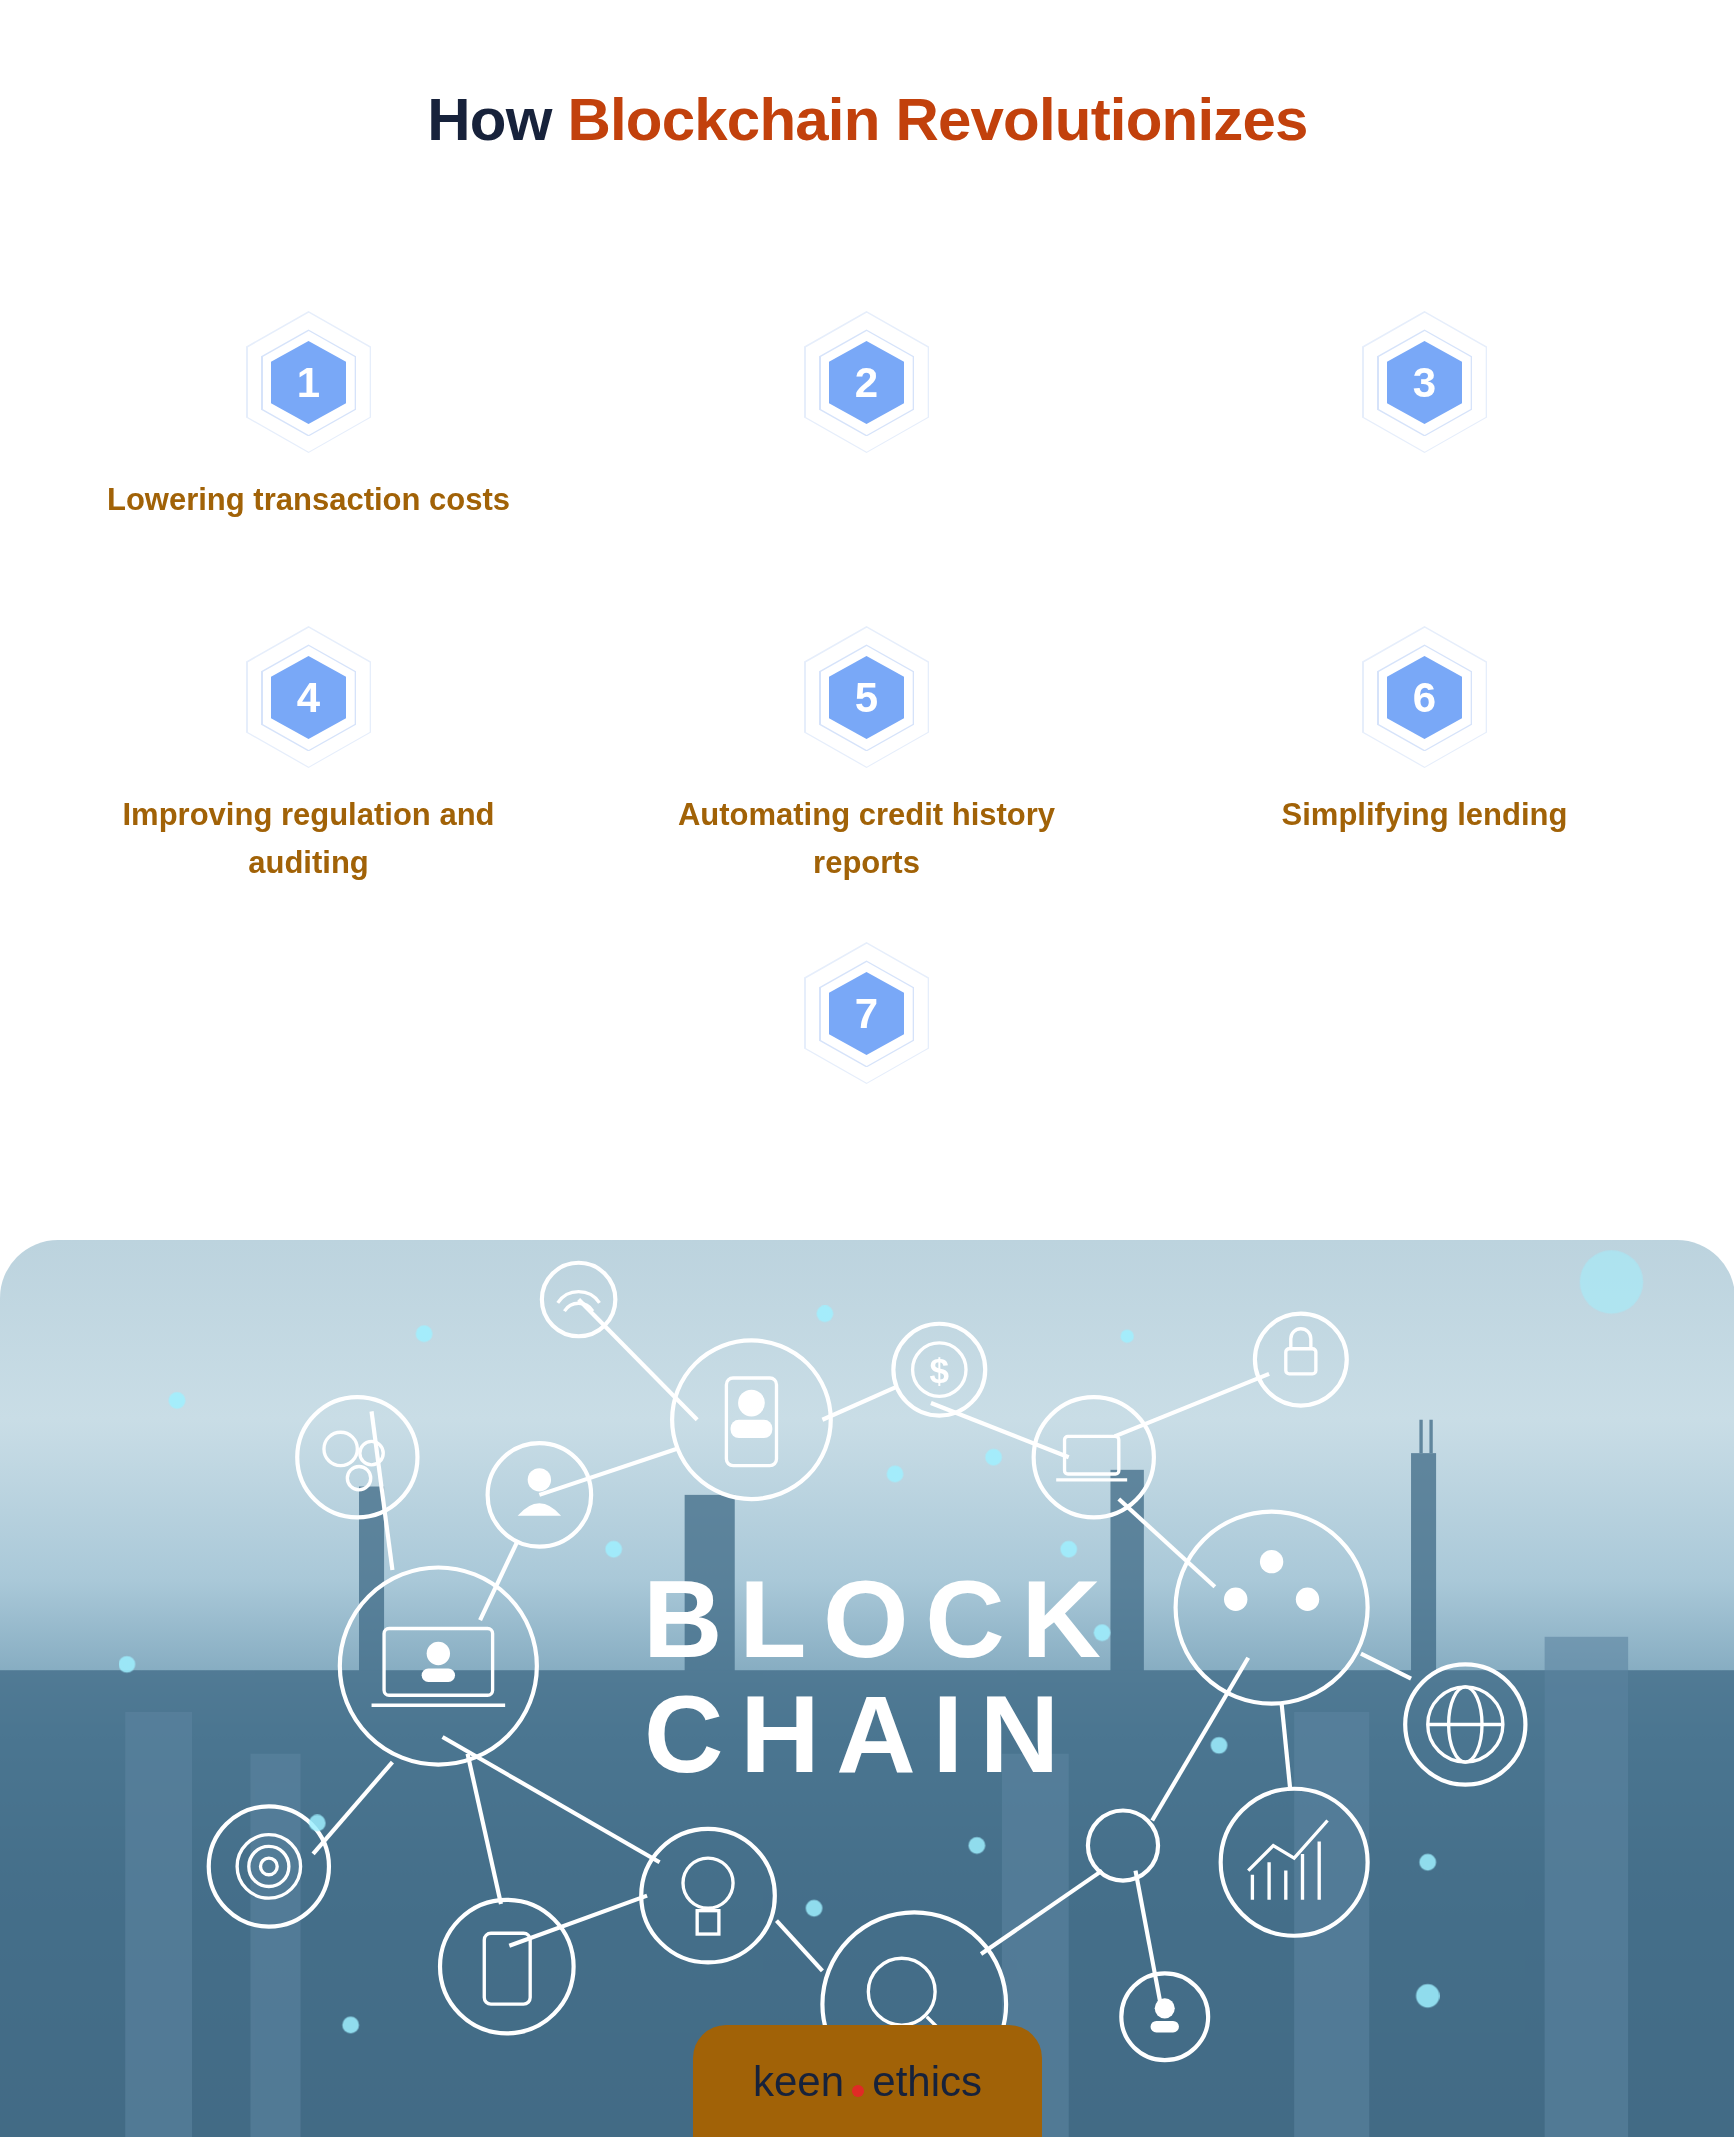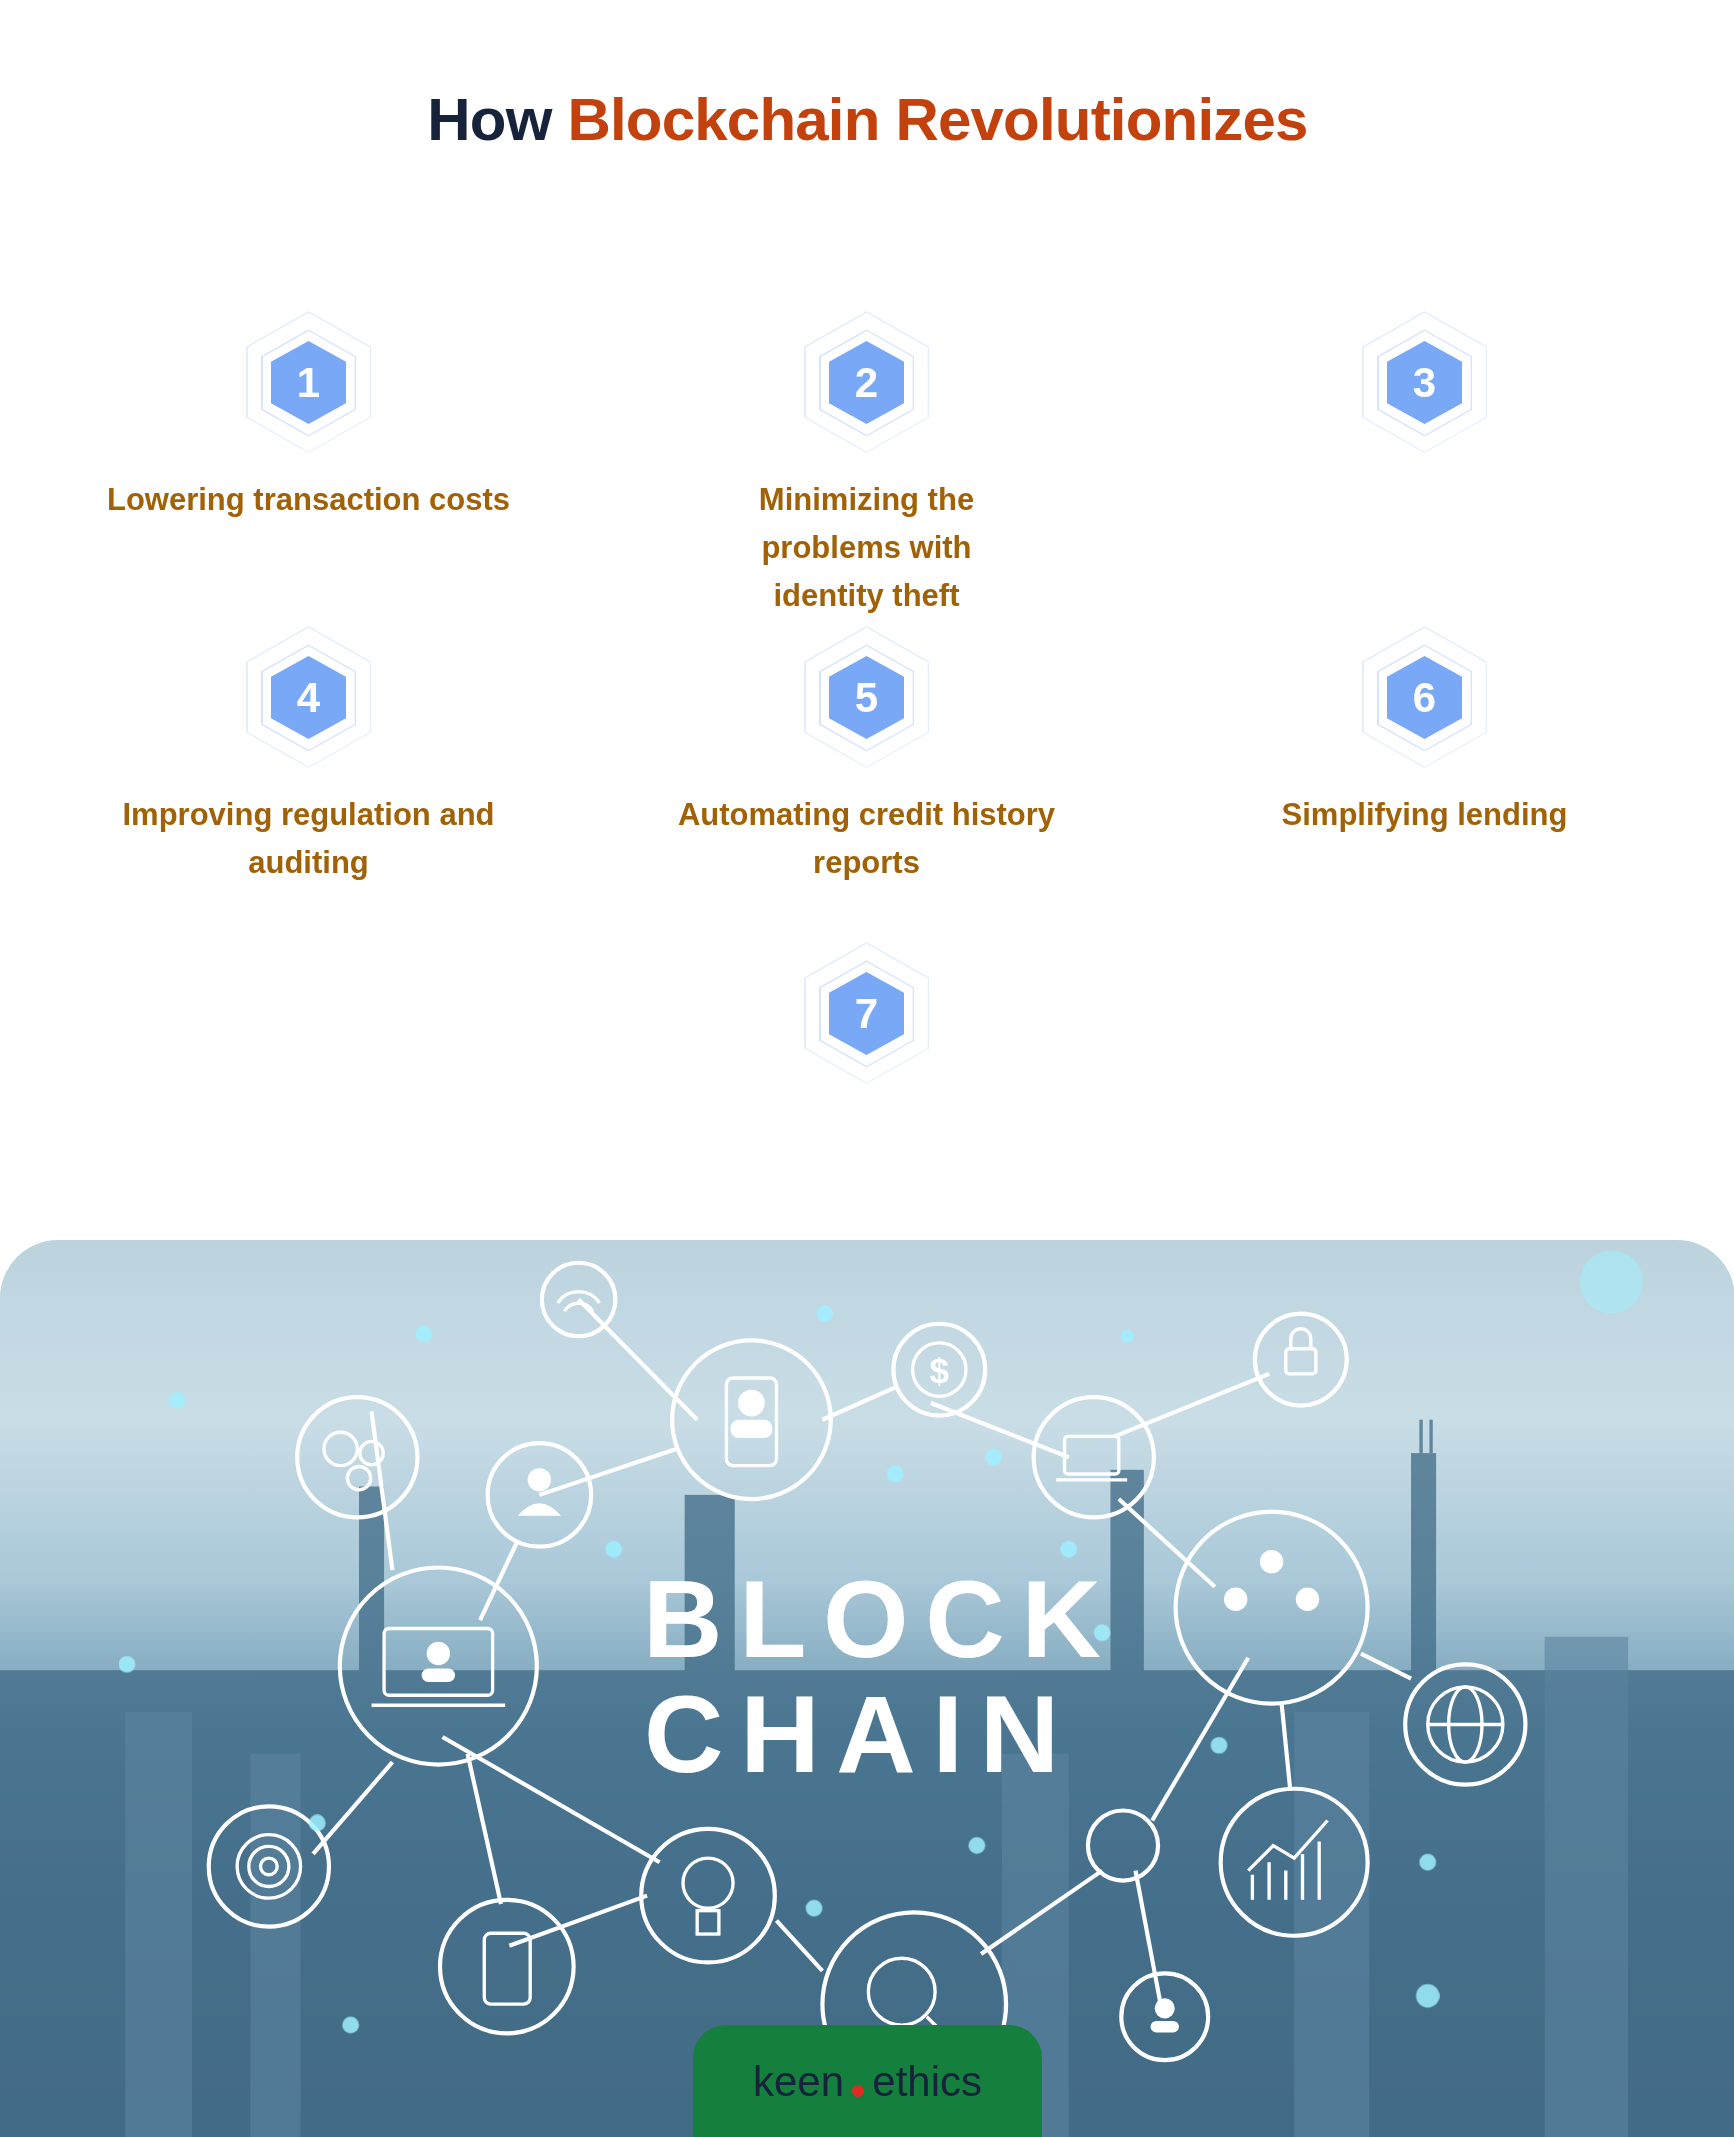--- a/index.html
+++ b/index.html
@@ -11,21 +11,21 @@
   .hex { position:absolute; clip-path:polygon(50% 0,100% 25%,100% 75%,50% 100%,0 75%,0 25%); }
   .hex.outer { left:0; top:0; width:125px; height:142px; background:#e6eefb; }
   .hex.outer-in { left:1.7px; top:1.7px; width:122px; height:139px; background:#fff; }
   .hex.mid { left:15px; top:18.4px; width:95px; height:107px; background:#d6e3fa; }
   .hex.mid-in { left:16.7px; top:20px; width:92px; height:104px; background:#fff; }
   .hex.inner { left:25px; top:30px; width:75px; height:83px; background:#79a8f7; display:flex; align-items:center; justify-content:center; color:#fff; font-weight:700; font-size:42px; }
   .label { margin-top:23.4px; font-weight:700; font-size:31px; line-height:48px; color:#a16207; }
   .photo { position:absolute; left:0; top:1240px; width:1735px; height:898px; border-radius:58px 58px 0 0; overflow:hidden;
     background: linear-gradient(180deg,#bcd3de 0%,#c9dde6 20%,#a9c8d8 38%,#6f9ab2 55%,#577f97 72%,#4d6f84 100%); }
   .photo svg { position:absolute; left:0; top:0; }
-  .logo-card { position:absolute; left:693px; top:2025px; width:349px; height:113px; background:#15803d; border-radius:33px 33px 0 0; display:flex; align-items:center; justify-content:center; }
+  .logo-card { position:absolute; left:693px; top:2025px; width:349px; height:113px; background:#a16207; border-radius:33px 33px 0 0; display:flex; align-items:center; justify-content:center; }
   .logo { font-size:42px; color:#17223b; font-weight:400; letter-spacing:0px; }
   .logo .dot { display:inline-block; width:11.7px; height:11.7px; border-radius:50%; background:#e02a26; margin:0 8.3px; vertical-align:middle; position:relative; top:6.7px; }
   .bc-text { position:absolute; left:643px; top:1561px; width:434px; text-align:center; color:#fff; font-weight:700; font-size:110px; line-height:115px; letter-spacing:16.7px; }
 </style>
 </head>
 <body>
 
 <div class="title">
   <div><span>How </span><span class="accent">Blockchain Revolutionizes</span></div>
 </div>
@@ -41,21 +41,20 @@
   <div class="label">Lowering transaction costs</div>
 </div>
 <div class="item" style="left:616px; top:311px;">
   <div class="hex-wrap">
     <div class="hex outer"></div>
       <div class="hex outer-in"></div>
       <div class="hex mid"></div>
       <div class="hex mid-in"></div>
     <div class="hex inner">2</div>
   </div>
-  <div class="label" style="padding:0 92px;">Minimizing the problems with identity theft</div>
 </div>
 <div class="item" style="left:1174px; top:311px;">
   <div class="hex-wrap">
     <div class="hex outer"></div>
       <div class="hex outer-in"></div>
       <div class="hex mid"></div>
       <div class="hex mid-in"></div>
     <div class="hex inner">3</div>
   </div>
 </div>

